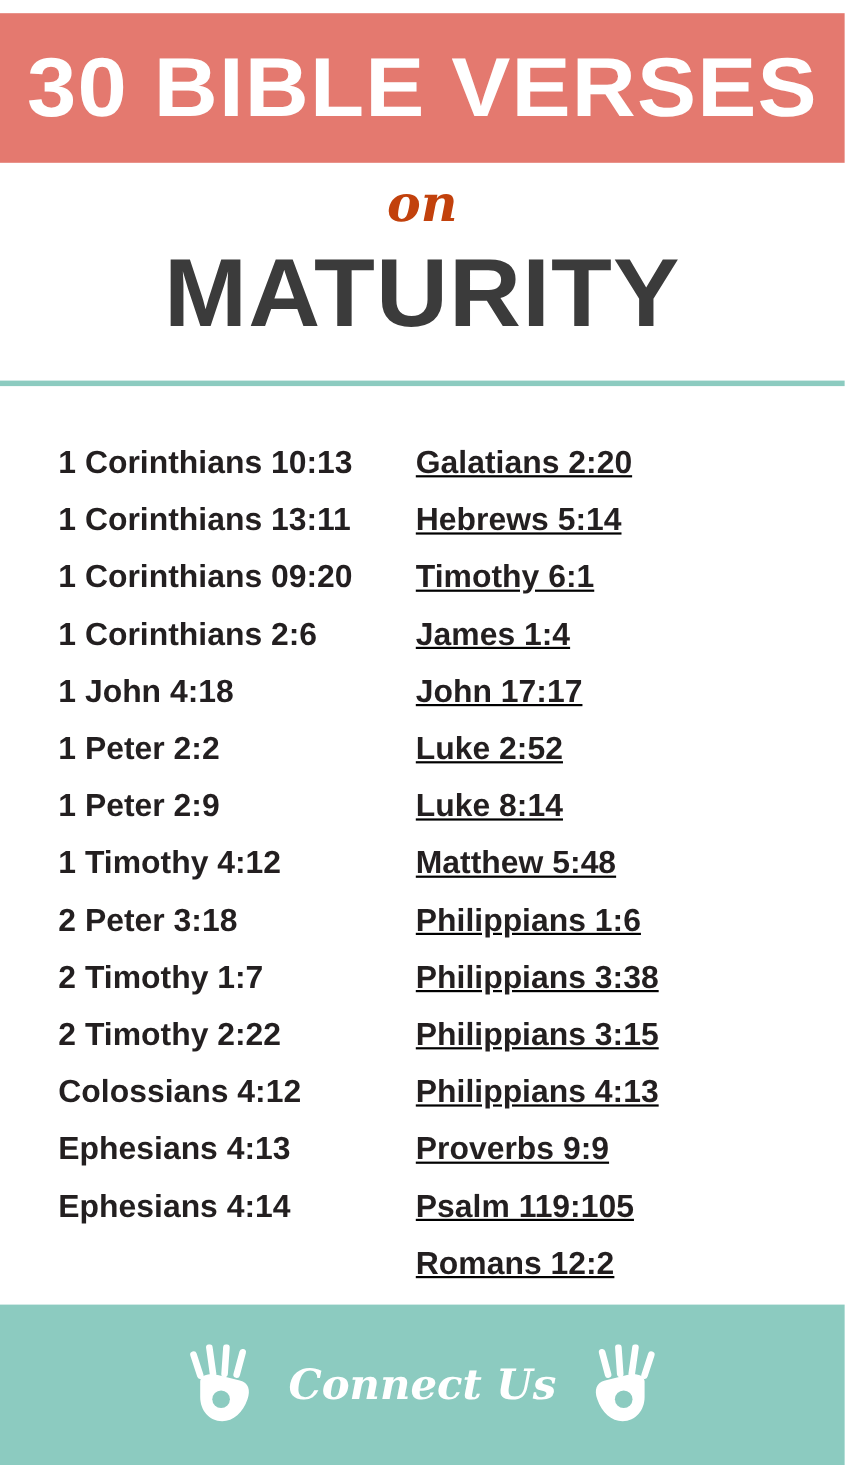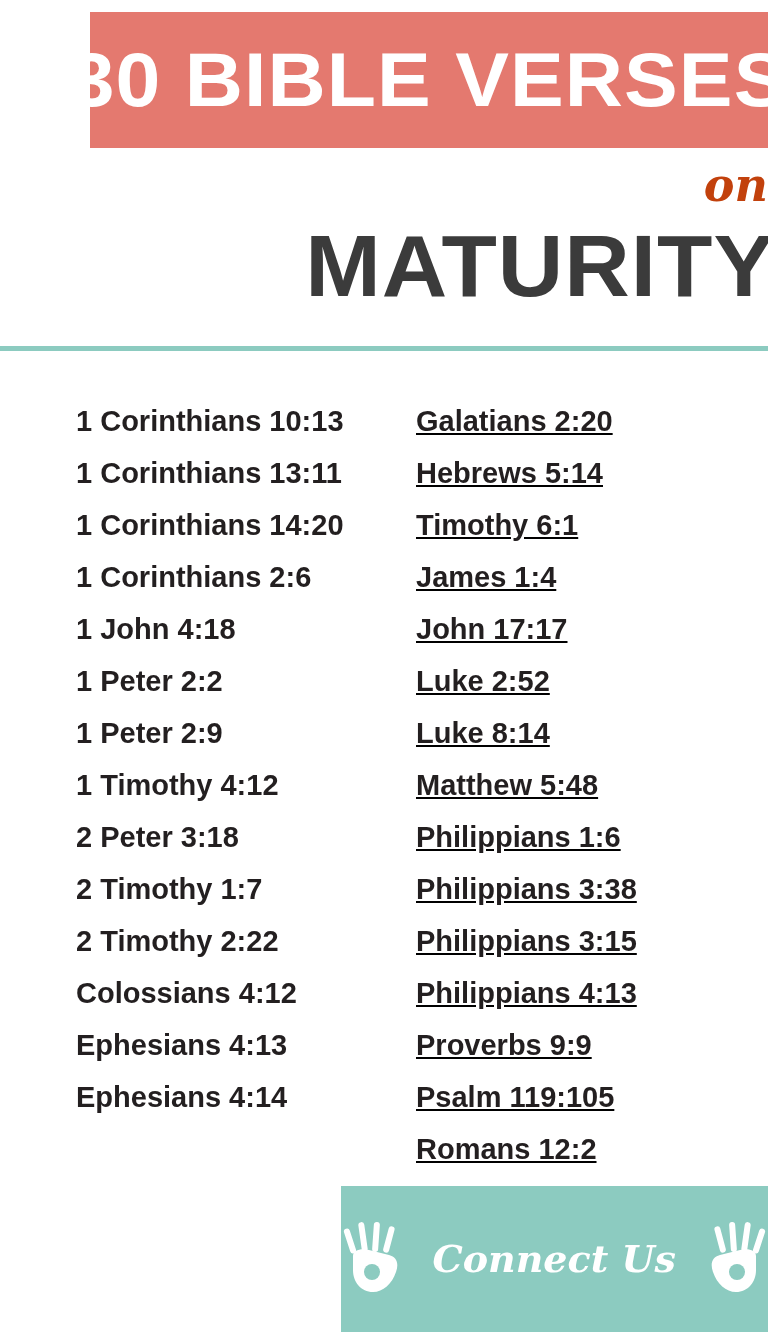--- a/index.html
+++ b/index.html
@@ -14,21 +14,20 @@
     overflow: hidden;
   }
   .poster {
     position: relative;
     width: 768px;
     height: 1332px;
     background: #ffffff;
     box-sizing: border-box;
     display: flex;
     flex-direction: column;
-    align-items: flex-end;
   }
 
   
   .header-band {
     background: #e4796f;
     height: 136px;
     display: flex;
     align-items: center;
     justify-content: center;
     margin-top: 12px;
@@ -80,21 +79,21 @@
     padding: 44px 0 0 0;
     display: flex;
     justify-content: flex-start;
   }
   .col {
     display: flex;
     flex-direction: column;
   }
   .col-left {
     width: 370px;
-    padding-left: 38px;
+    padding-left: 53px;
     box-sizing: border-box;
   }
   .col-right {
     width: 360px;
     padding-left: 8px;
     box-sizing: border-box;
     text-decoration: underline;
   }
   .verse {
     font-family: "Liberation Sans", sans-serif;
@@ -140,21 +139,21 @@
   <div class="subtitle-on">on</div>
 
   <div class="main-title">MATURITY</div>
 
   <div class="rule"></div>
 
   <div class="list-area">
     <div class="col col-left">
       <div class="verse">1 Corinthians 10:13</div>
       <div class="verse">1 Corinthians 13:11</div>
-      <div class="verse">1 Corinthians 14:20</div>
+      <div class="verse">1 Corinthians 09:20</div>
       <div class="verse">1 Corinthians 2:6</div>
       <div class="verse">1 John 4:18</div>
       <div class="verse">1 Peter 2:2</div>
       <div class="verse">1 Peter 2:9</div>
       <div class="verse">1 Timothy 4:12</div>
       <div class="verse">2 Peter 3:18</div>
       <div class="verse">2 Timothy 1:7</div>
       <div class="verse">2 Timothy 2:22</div>
       <div class="verse">Colossians 4:12</div>
       <div class="verse">Ephesians 4:13</div>

